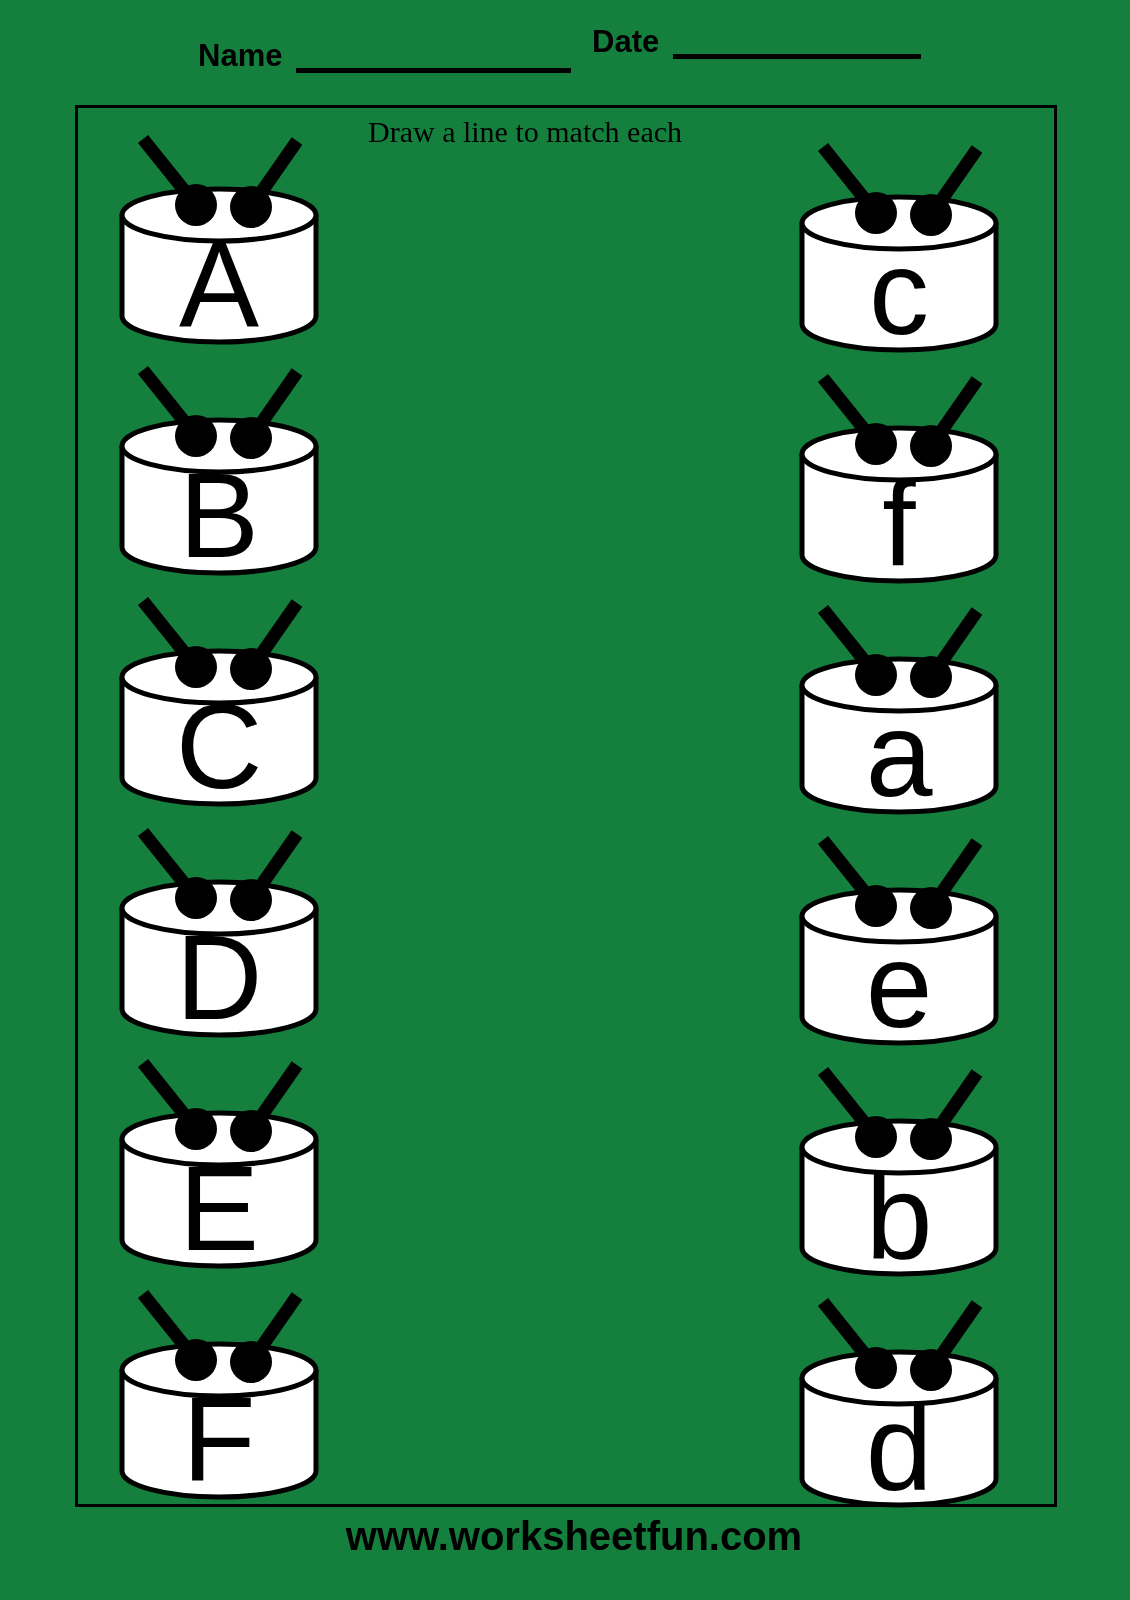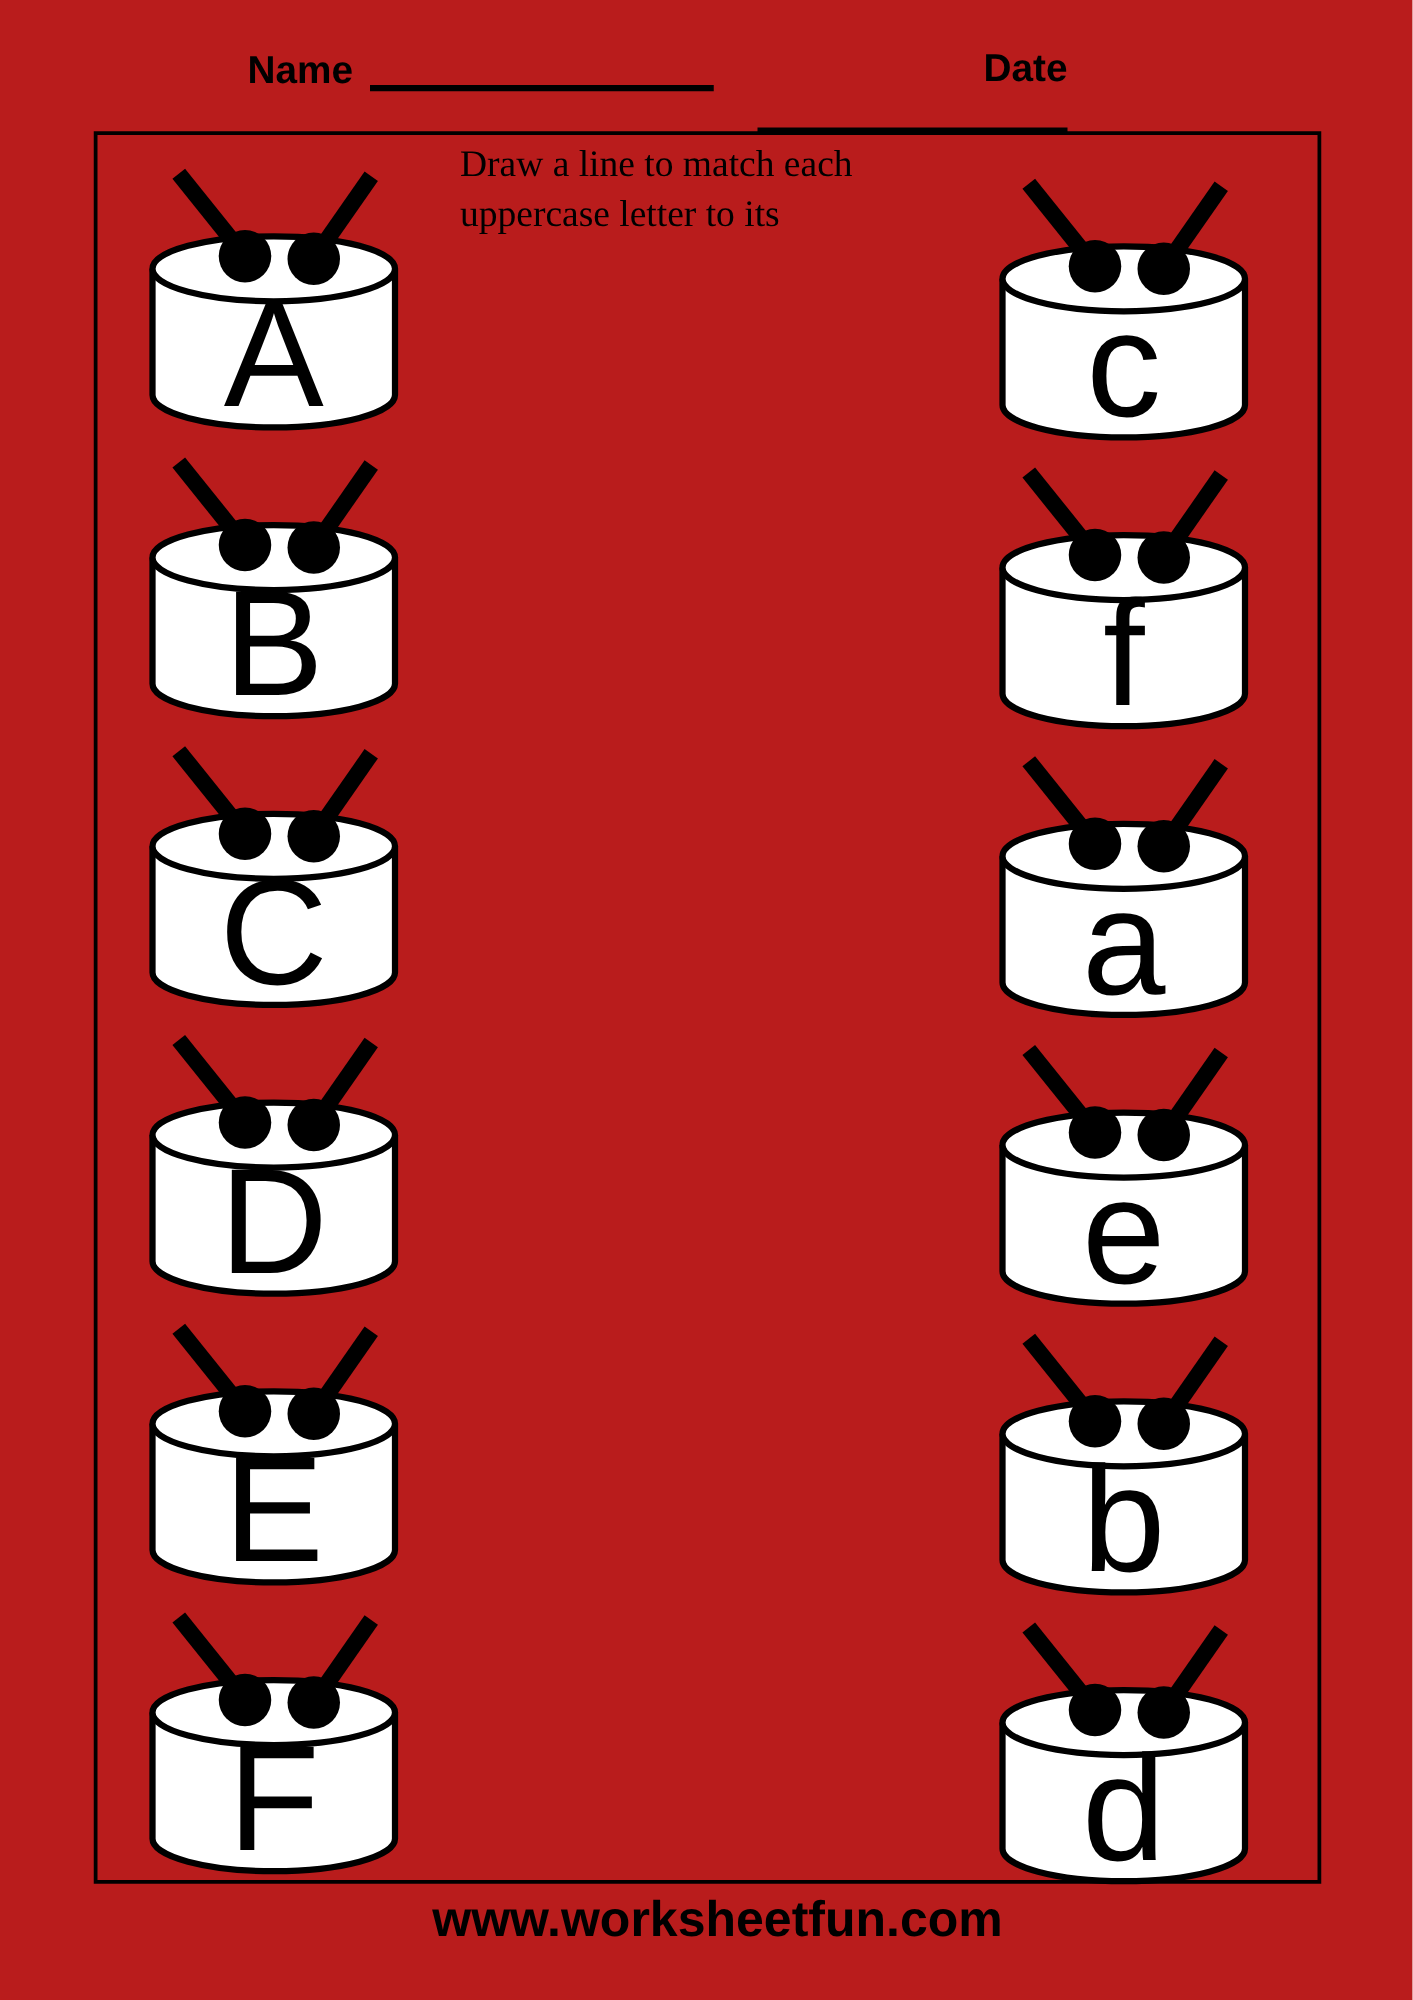--- a/index.html
+++ b/index.html
@@ -1,20 +1,20 @@
 <!DOCTYPE html>
 <html><head>
 <meta charset="utf-8">
 <style>
   html, body { margin: 0; padding: 0; background: #ffffff; }
   .page {
     position: relative;
     width: 1130px;
     height: 1600px;
-    background: #b91c1c;
+    background: #15803d;
     font-family: "Liberation Sans", sans-serif;
     color: #000;
     overflow: hidden;
   }
 
   
   .field {
     position: absolute;
     display: flex;
     align-items: flex-end;
@@ -23,21 +23,21 @@
     line-height: 34px;
   }
   .field-label { display: inline-block; }
   .blank {
     display: inline-block;
     border-bottom: 5px solid #000;
     height: 30px;
   }
   .name-field { left: 198px; top: 38px; }
   .name-field .blank { width: 275px; margin-left: 14px; }
-  .date-field { left: 592px; top: 38px; flex-direction: column; }
+  .date-field { left: 592px; top: 24px; }
   .date-field .blank { width: 248px; margin-left: 14px; }
 
   
   .frame {
     position: absolute;
     left: 75px;
     top: 105px;
     width: 982px;
     height: 1402px;
     border: 3px solid #000;
@@ -121,21 +121,20 @@
   </div>
   <div class="field date-field">
     <span class="field-label">Date</span>
     <span class="blank"></span>
   </div>
 
   <div class="frame"></div>
 
   <div class="instructions">
     <div>Draw a line to match each</div>
-    <div>uppercase letter to its</div>
   </div>
 
   <div class="column column-left">
     <div class="drum">
       <svg class="drum-art" viewBox="0 0 206 218">
           <use href="#drum-shape"></use>
         </svg>
       <span class="letter">A</span>
     </div>
     <div class="drum">

